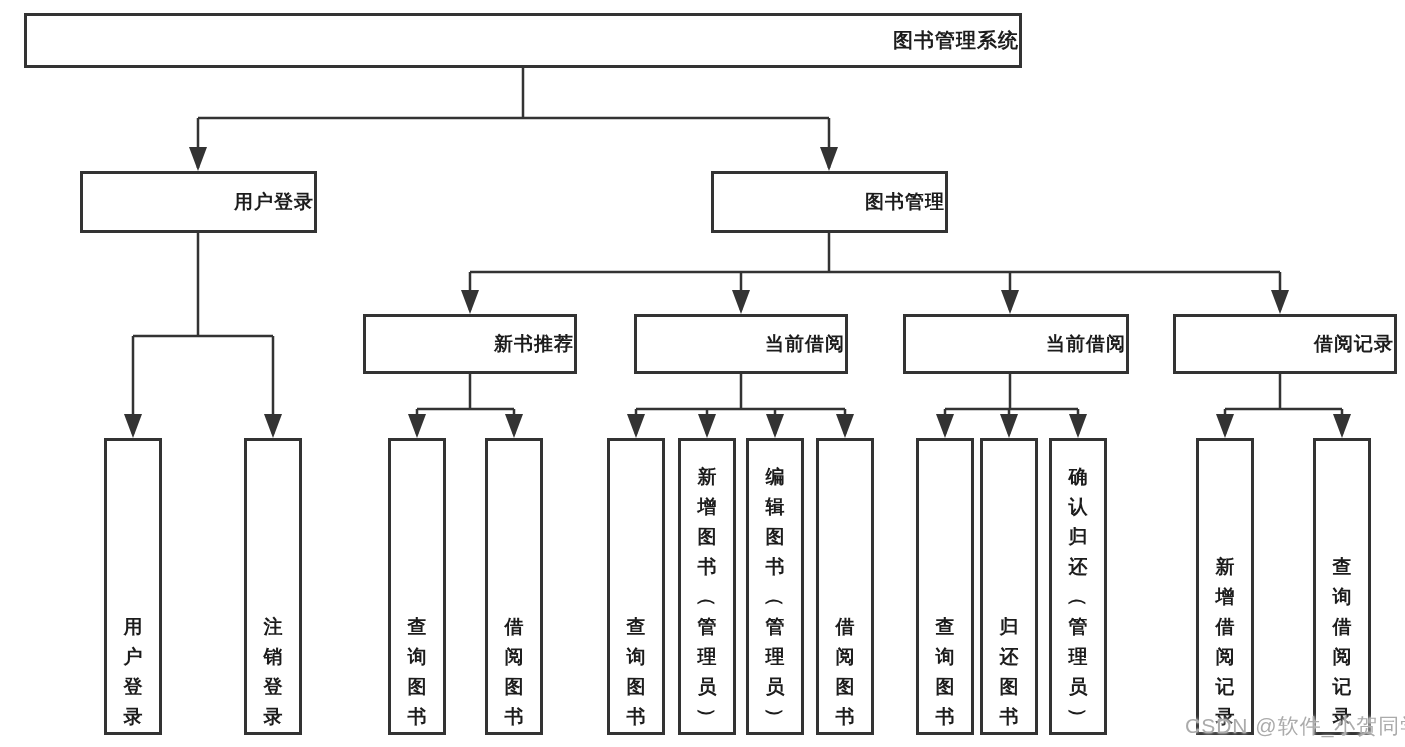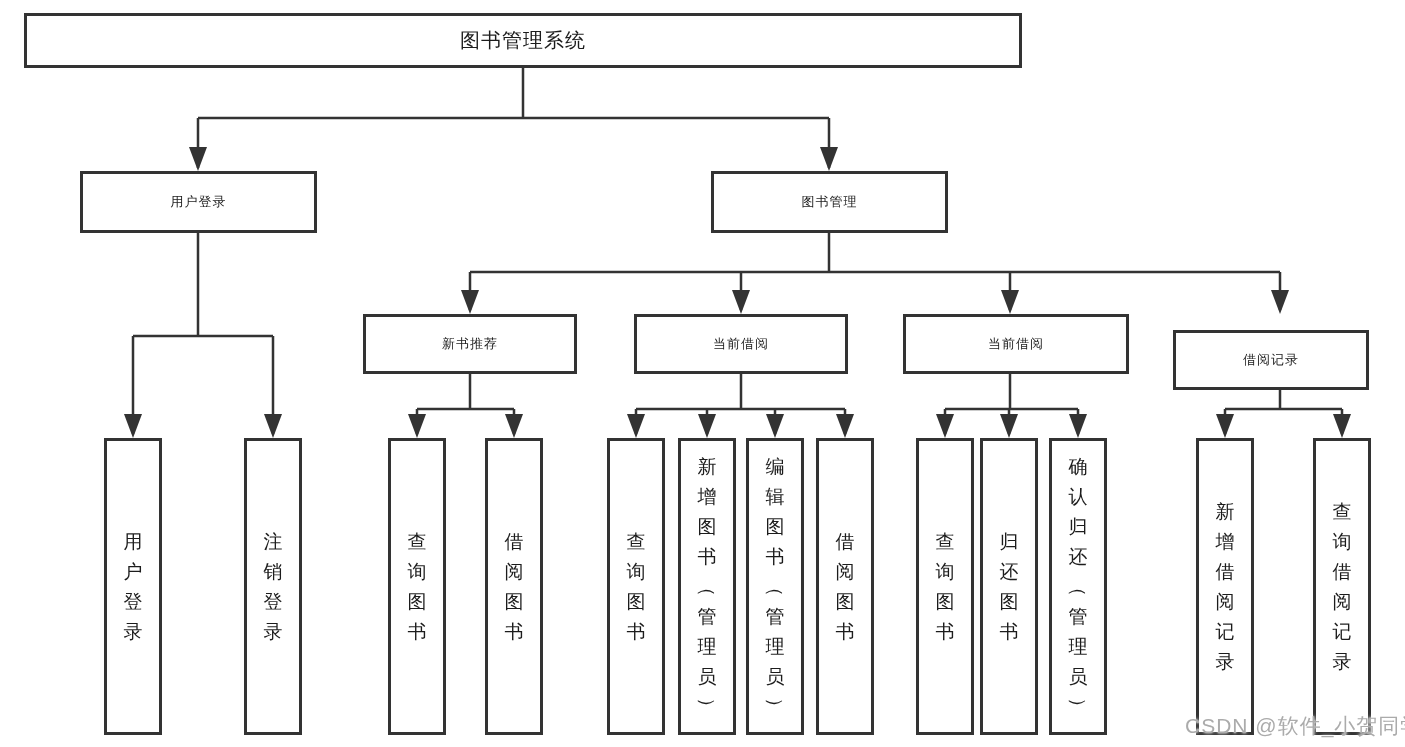--- a/index.html
+++ b/index.html
@@ -17,24 +17,25 @@
     left: 0; top: 0;
     width: 1405px; height: 747px;
   }
   .node {
     position: absolute;
     box-sizing: border-box;
     border: 3px solid #333333;
     background: #ffffff;
     display: flex;
     align-items: center;
-    justify-content: center;
+    justify-content: flex-end;
+    font-weight: bold;
   }
   .hlabel {
-    font-size: 13px;
+    font-size: 19px;
     letter-spacing: 1px;
     white-space: nowrap;
   }
   .root-label { font-size: 20px; }
   .leaf { flex-direction: column; }
   .vlabel {
     display: flex;
     flex-direction: column;
     align-items: center;
     width: 100%;
@@ -107,21 +108,21 @@
 
   <div class="node" style="left:363px; top:314px; width:214px; height:60px;">
     <span class="hlabel">新书推荐</span>
   </div>
   <div class="node" style="left:634px; top:314px; width:214px; height:60px;">
     <span class="hlabel">当前借阅</span>
   </div>
   <div class="node" style="left:903px; top:314px; width:226px; height:60px;">
     <span class="hlabel">当前借阅</span>
   </div>
-  <div class="node" style="left:1173px; top:314px; width:196px; height:60px;margin-top:16px;">
+  <div class="node" style="left:1173px; top:314px; width:224px; height:60px;">
     <span class="hlabel">借阅记录</span>
   </div>
 
   <div class="node leaf" style="left:104px; top:438px; width:58px; height:297px;">
     <span class="vlabel">
         <div class="vchar">用</div>
         <div class="vchar">户</div>
         <div class="vchar">登</div>
         <div class="vchar">录</div>
       </span>

